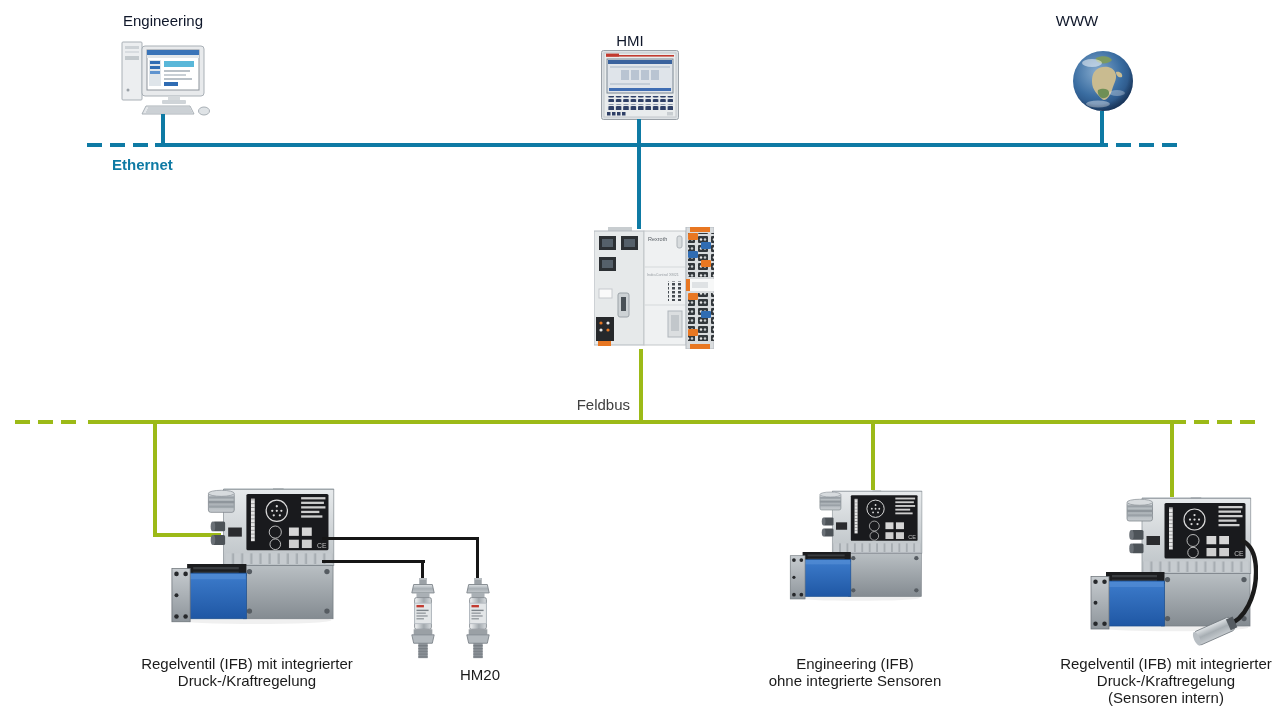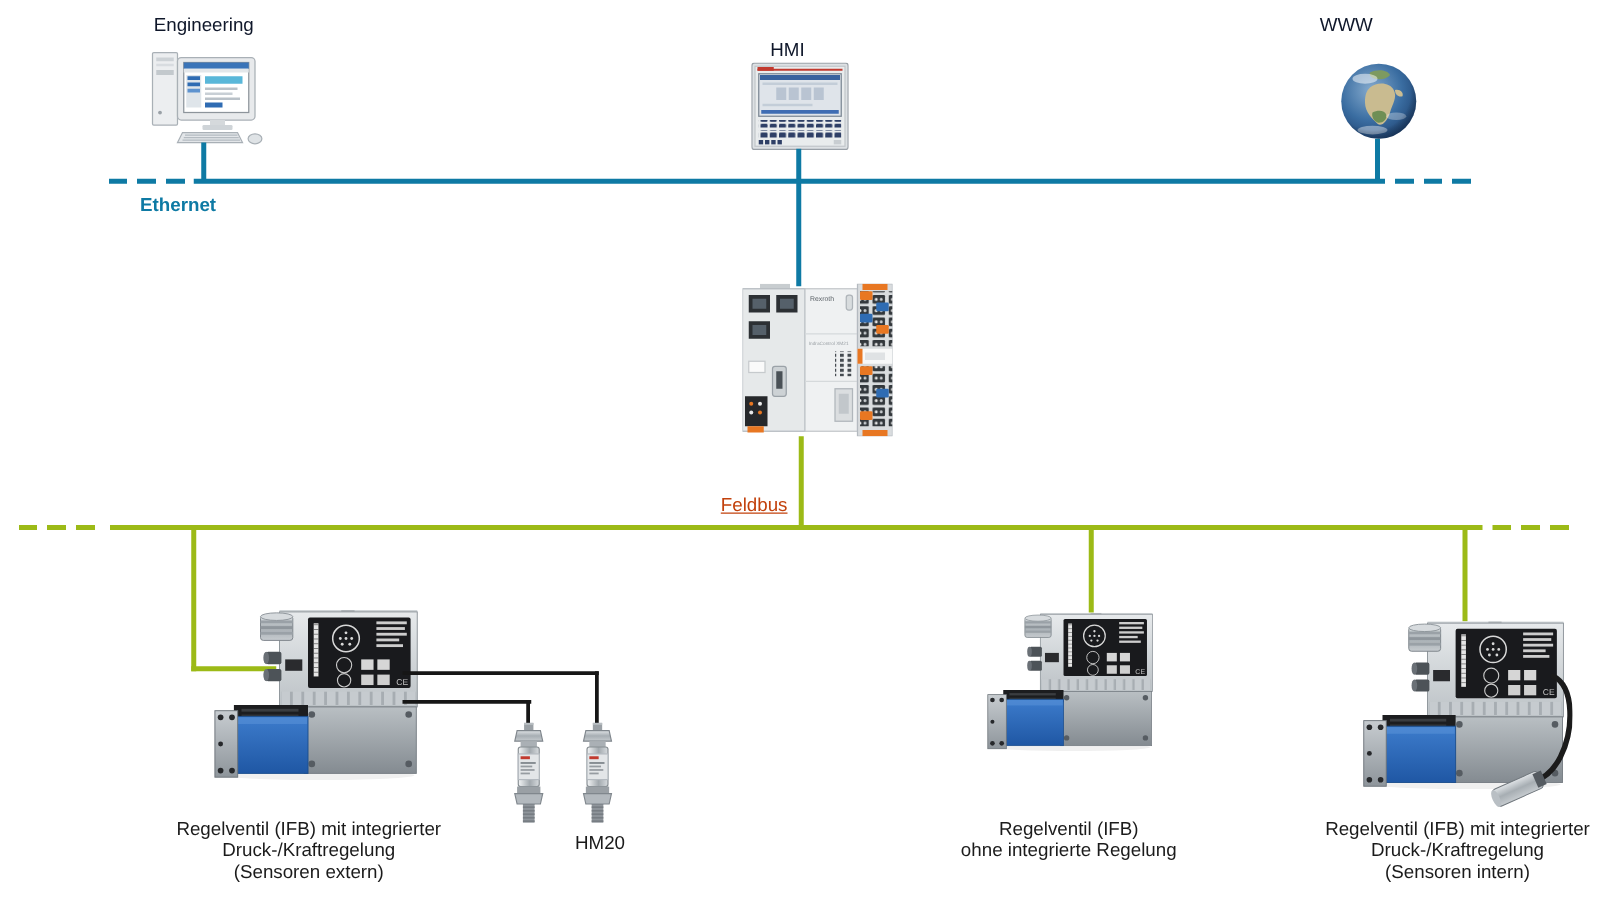--- a/index.html
+++ b/index.html
@@ -282,21 +282,21 @@
     <rect x="92" y="52" width="4" height="12" fill="#e87722"></rect>
     <rect x="98" y="55" width="16" height="6" fill="#dfe2e4"></rect>
     <rect x="94" y="66" width="26" height="48" fill="url(#patIo)"></rect>
     <rect x="94" y="66" width="10" height="7" rx="1" fill="#e87722"></rect>
     <rect x="107" y="84" width="10" height="7" rx="1" fill="#2f6cb3"></rect>
     <rect x="94" y="102" width="10" height="7" rx="1" fill="#e87722"></rect>
     <rect x="96" y="117" width="20" height="5" fill="#e87722"></rect>
   </svg>
 
   <div class="vline fb-bg" style="left:639px;top:349px;height:71px;"></div>
-  <div class="bus-label" style="left:512px;top:396px;width:118px;text-align:right;color:#c2410c;text-decoration:underline;">Feldbus</div>
+  <div class="bus-label" style="left:512px;top:396px;width:118px;text-align:right;color:#404040;">Feldbus</div>
   <div class="dashes-fb" style="left:15px;top:420px;width:62px;"></div>
   <div class="hline fb-bg" style="left:88px;top:420px;width:1098px;"></div>
   <div class="dashes-fb" style="left:1194px;top:420px;width:62px;"></div>
 
   <div class="vline fb-bg" style="left:153px;top:424px;height:113px;"></div>
   <div class="hline fb-bg" style="left:153px;top:533px;width:68px;"></div>
   <div class="vline fb-bg" style="left:871px;top:424px;height:66px;"></div>
   <div class="vline fb-bg" style="left:1170px;top:424px;height:73px;"></div>
 
   <svg class="devsvg" style="left:170px;top:488px;" width="168" height="152" viewBox="0 0 220 200">
@@ -325,30 +325,29 @@
     <g transform="rotate(-24 178 182)">
       <rect x="148" y="172" width="54" height="20" rx="4" fill="url(#gConn)" stroke="#6d747a"></rect>
       <rect x="196" y="174" width="10" height="16" fill="#555b61"></rect>
       <ellipse cx="149" cy="182" rx="4" ry="10" fill="#b9bfc4"></ellipse>
     </g>
   </svg>
 
   <div class="caption" style="left:122px;top:655px;width:250px;">
     <span>Regelventil (IFB) mit integrierter</span>
     <span>Druck-/Kraftregelung</span>
-    <span>(Sensoren extern)</span>
   </div>
 
   <div class="caption" style="left:400px;top:666px;width:100px;text-align:right;">
     <span>HM20</span>
   </div>
 
   <div class="caption" style="left:750px;top:655px;width:210px;">
-    <span>Regelventil (IFB)</span>
-    <span>ohne integrierte Regelung</span>
+    <span>Engineering (IFB)</span>
+    <span>ohne integrierte Sensoren</span>
   </div>
 
   <div class="caption" style="left:1046px;top:655px;width:240px;">
     <span>Regelventil (IFB) mit integrierter</span>
     <span>Druck-/Kraftregelung</span>
     <span>(Sensoren intern)</span>
   </div>
 
 </div>
 

